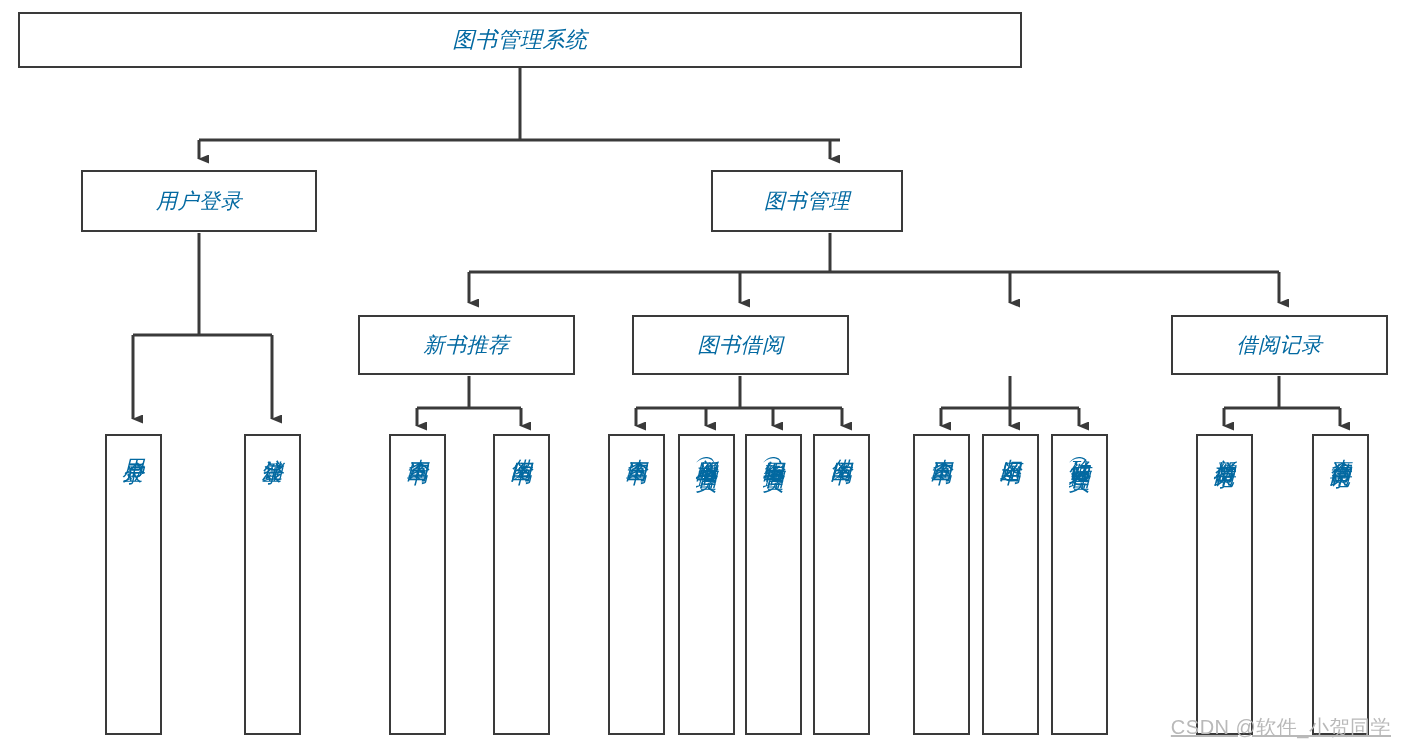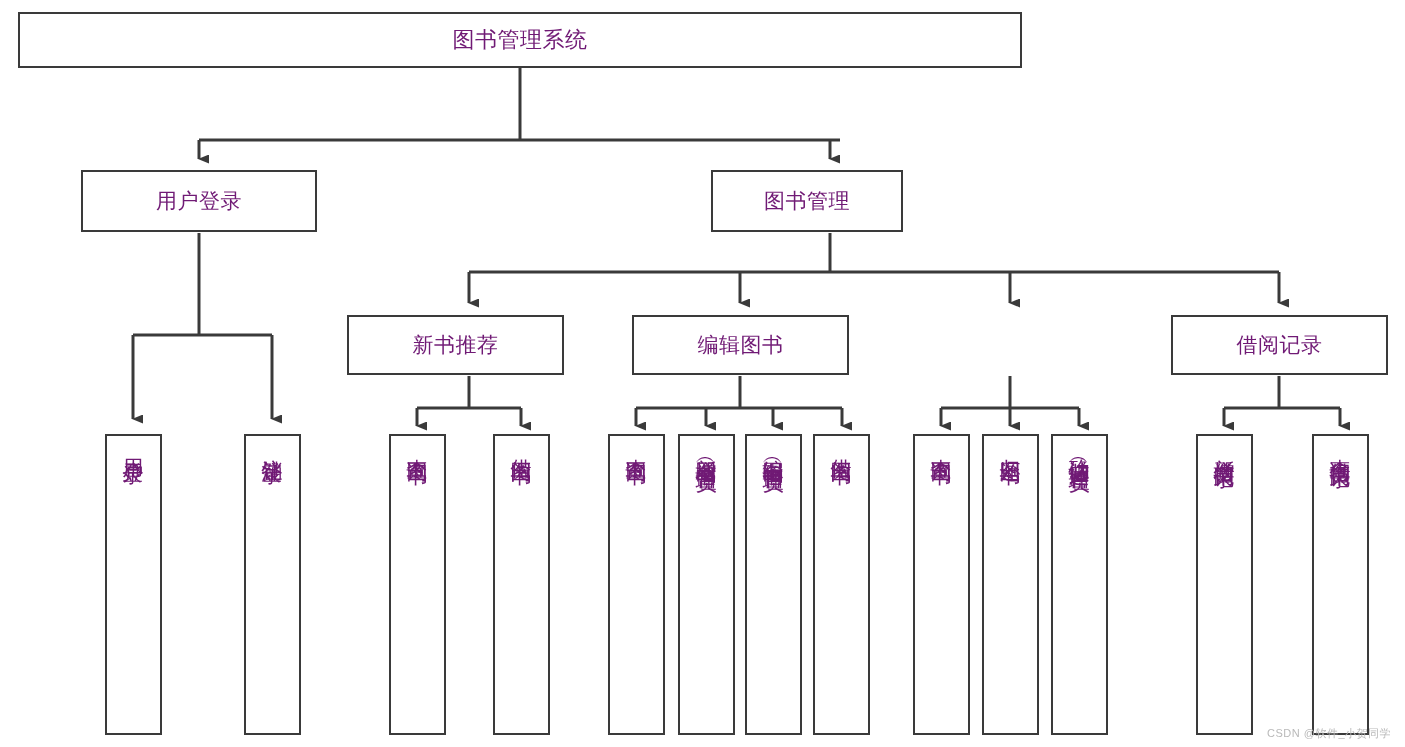--- a/index.html
+++ b/index.html
@@ -28,21 +28,22 @@
     pointer-events: none;
   }
   .node {
     position: absolute;
     box-sizing: border-box;
     background: #ffffff;
     border: 2.5px solid #3a3a3a;
     display: flex;
     align-items: center;
     justify-content: center;
-    color: #701a75;
+    color: #0369a1;
+    font-style: italic;
   }
   .node .label {
     font-size: 21px;
     line-height: 1.15;
     letter-spacing: 0.5px;
     white-space: nowrap;
   }
   .node.vertical {
     align-items: flex-start;
     justify-content: center;
@@ -55,24 +56,25 @@
     letter-spacing: 2px;
     line-height: 1.1;
     white-space: nowrap;
     text-align: left;
   }
   .node.root .label { font-size: 22px; }
   .watermark {
     position: absolute;
     right: 14px;
     bottom: 6px;
-    font-size: 11px;
+    font-size: 20px;
     color: #b9b9b9;
     letter-spacing: 0.5px;
     user-select: none;
+    text-decoration: underline;
   }
 </style>
 </head>
 <body>
 
 <div id="diagram-root">
 
   <svg class="edges" viewBox="0 0 1405 747">
     <defs>
       <marker id="arrow" markerWidth="9" markerHeight="11" refX="4.5" refY="10" orient="auto" markerUnits="userSpaceOnUse">
@@ -127,25 +129,25 @@
     <span class="label">图书管理系统</span>
   </div>
 
   <div class="node" style="left:81px; top:170px; width:236px; height:62px;">
     <span class="label">用户登录</span>
   </div>
   <div class="node" style="left:711px; top:170px; width:192px; height:62px;">
     <span class="label">图书管理</span>
   </div>
 
-  <div class="node" style="left:347px; top:315px; width:217px; height:60px;">
+  <div class="node" style="left:358px; top:315px; width:217px; height:60px;">
     <span class="label">新书推荐</span>
   </div>
   <div class="node" style="left:632px; top:315px; width:217px; height:60px;">
-    <span class="label">编辑图书</span>
+    <span class="label">图书借阅</span>
   </div>
   <div class="node" style="left:1171px; top:315px; width:217px; height:60px;">
     <span class="label">借阅记录</span>
   </div>
 
   <div class="node vertical" style="left:105px; top:434px; width:57px; height:301px;">
     <span class="label">用户登录</span>
   </div>
   <div class="node vertical" style="left:244px; top:434px; width:57px; height:301px;">
     <span class="label">注销登录</span>

